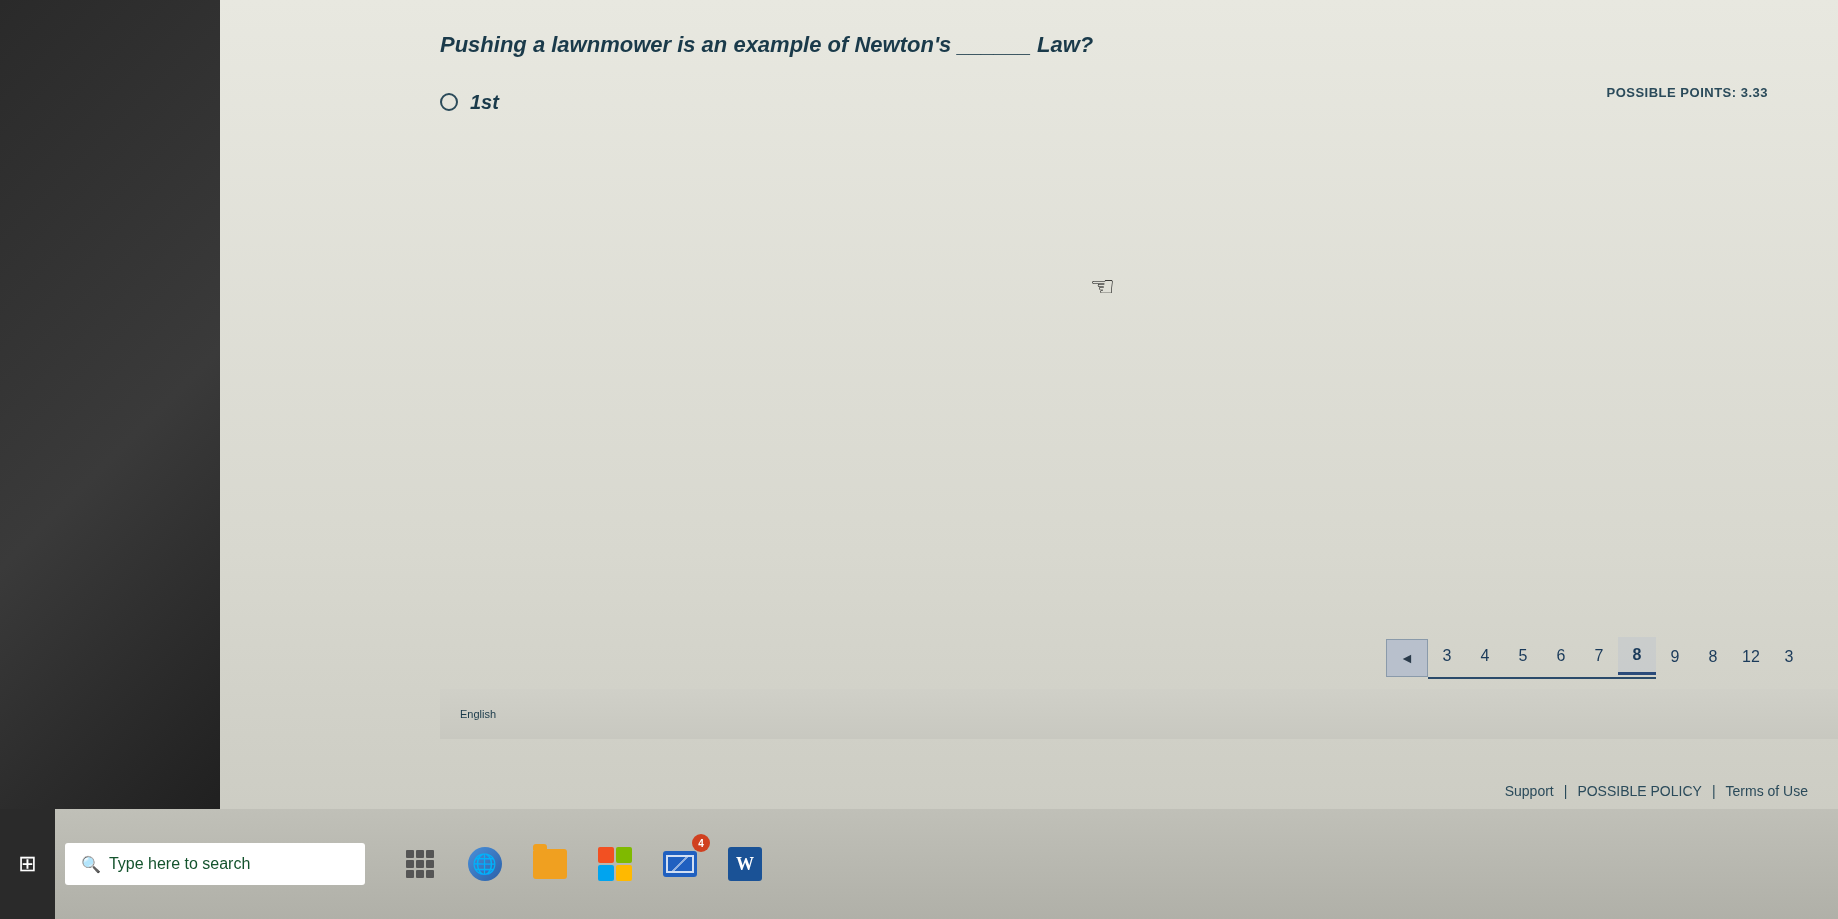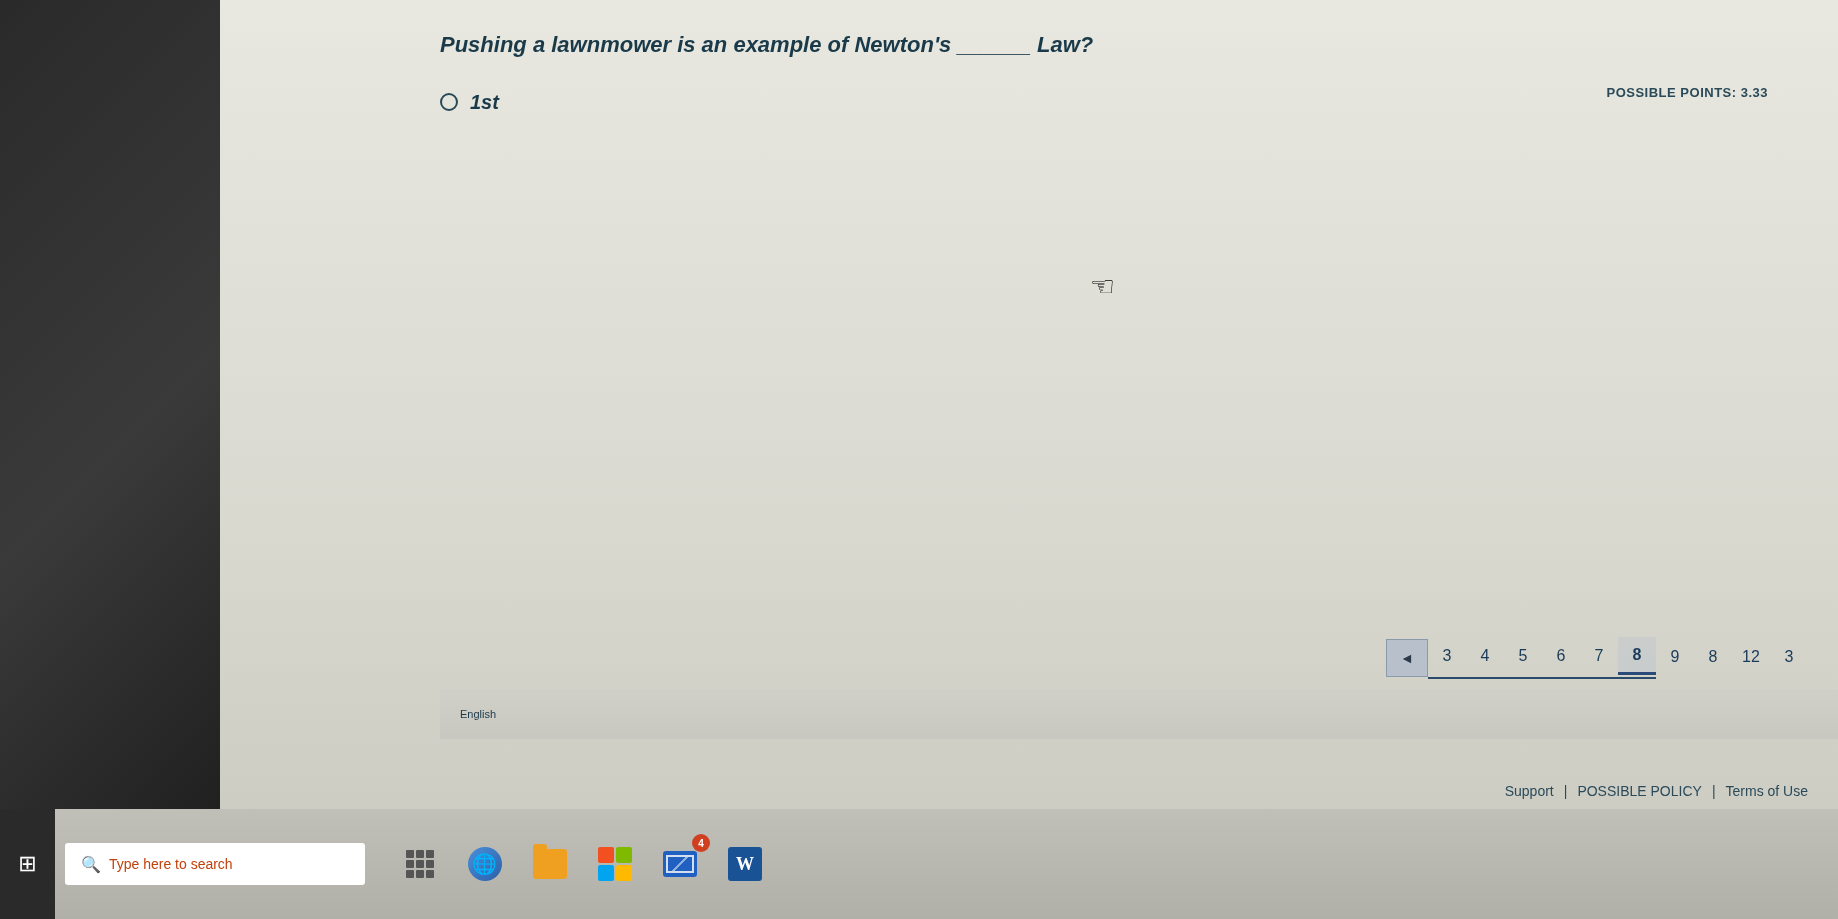--- a/index.html
+++ b/index.html
@@ -233,22 +233,22 @@
       width: 300px;
       height: 42px;
     }
 
     .search-icon-tb {
       color: #555;
       font-size: 16px;
     }
 
     .search-placeholder {
-      font-size: 14px;
-      color: #c2410c;
+      font-size: 16px;
+      color: #14532d;
     }
 
     .taskbar-icons {
       display: flex;
       align-items: center;
       gap: 15px;
       margin-left: 30px;
     }
 
     .taskbar-icon {

